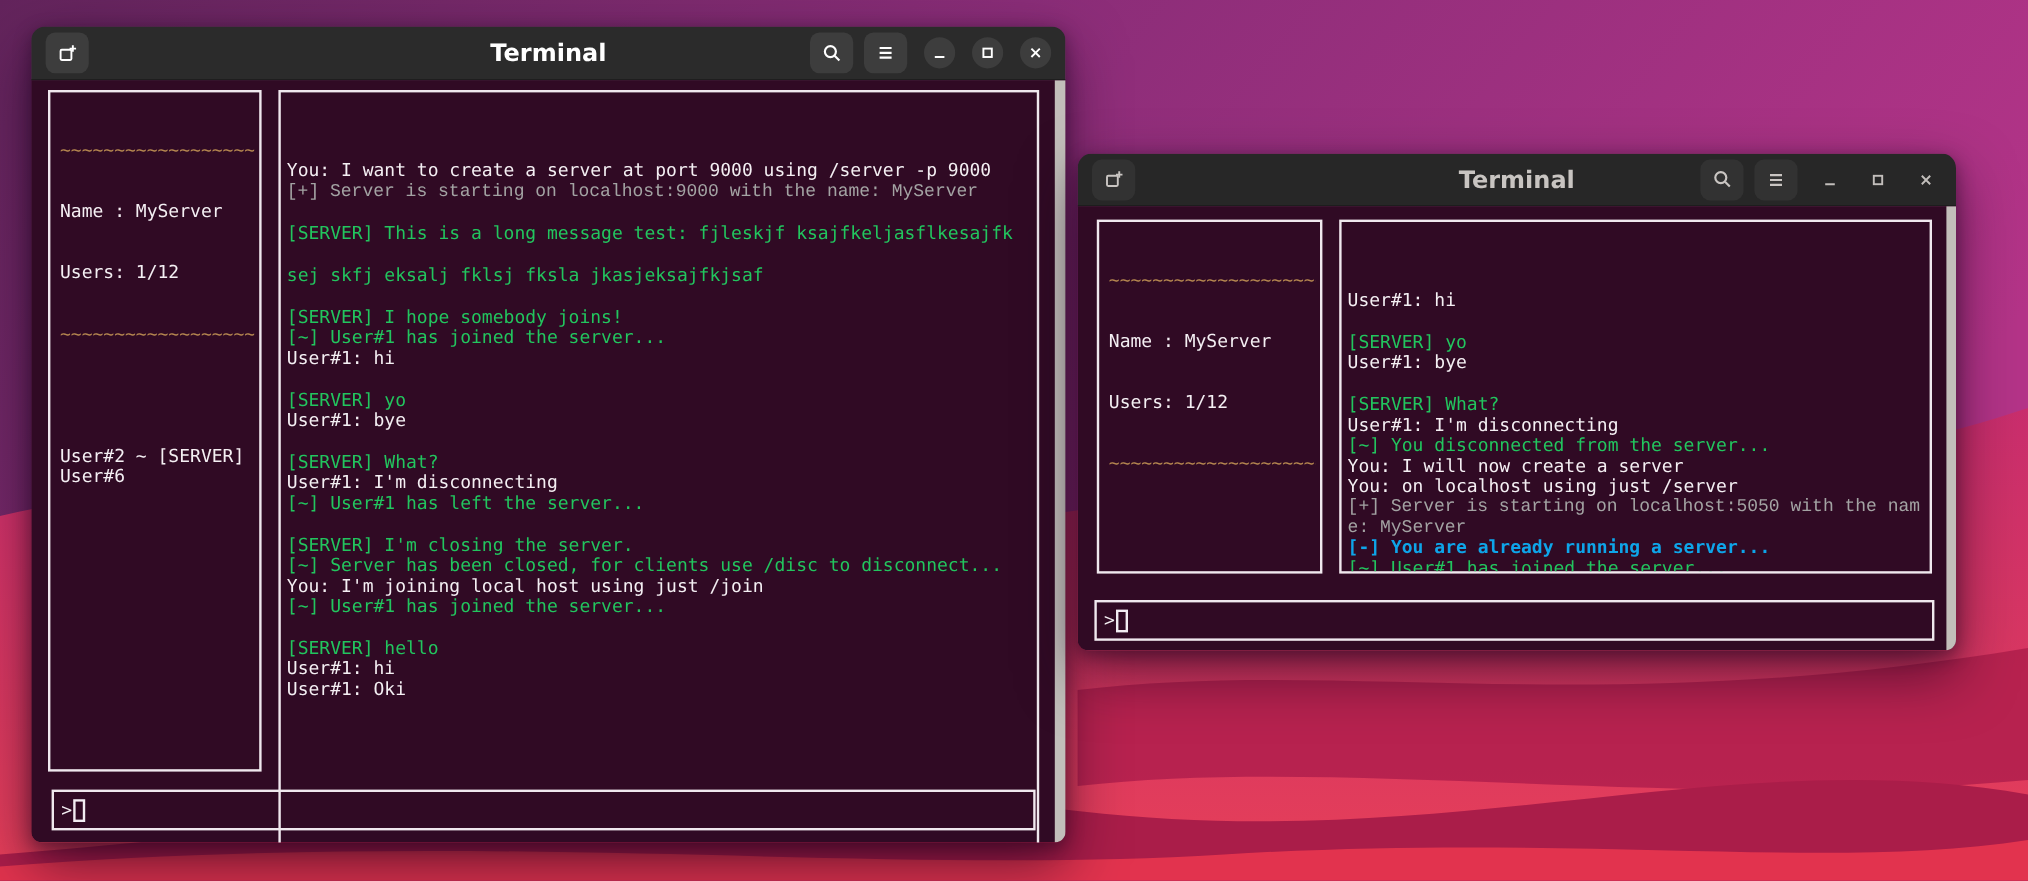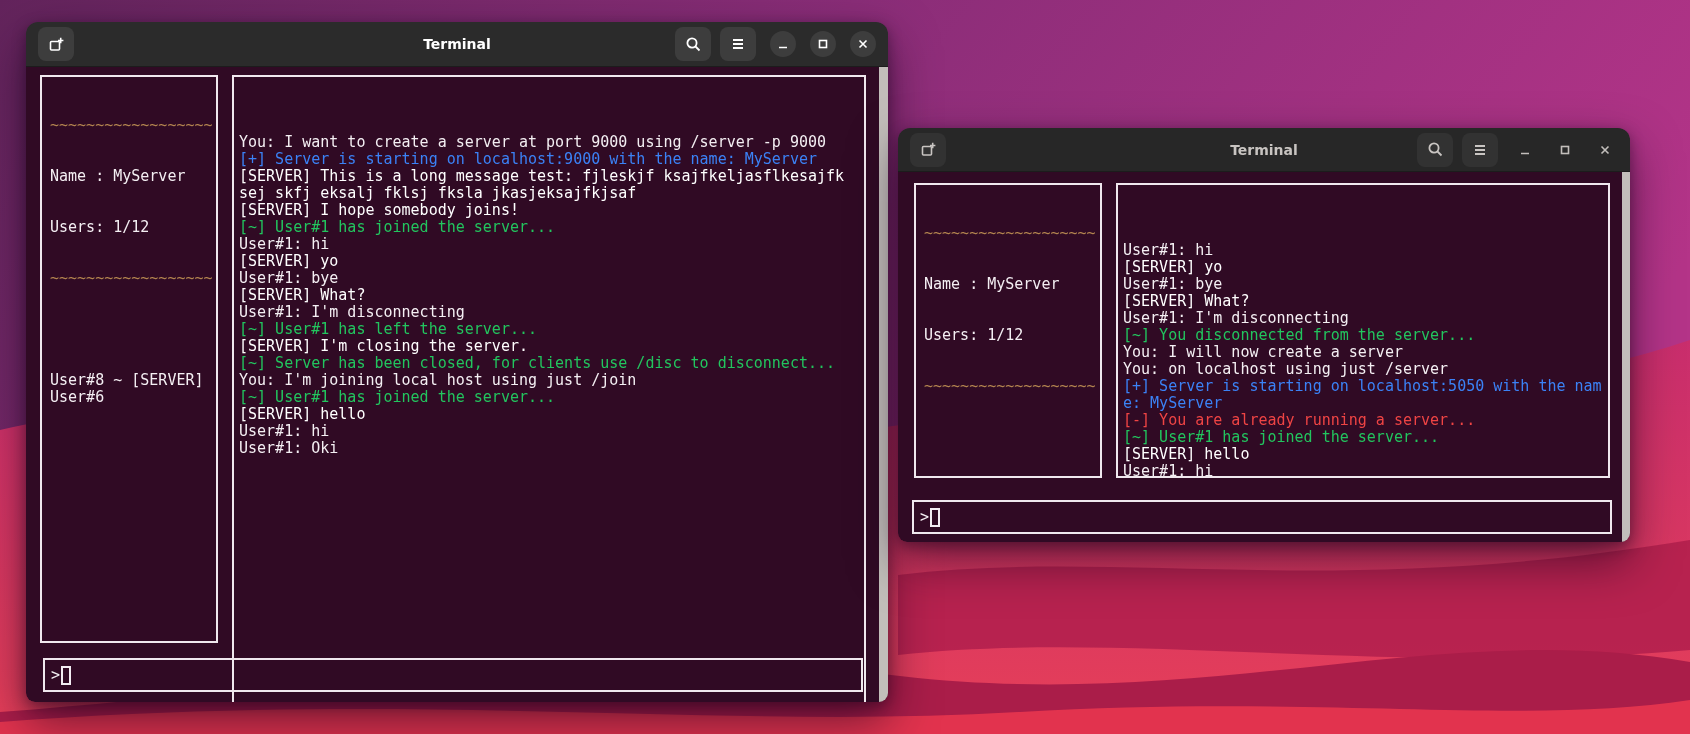--- a/index.html
+++ b/index.html
@@ -13,21 +13,21 @@
   
   .win { position:absolute; border-radius:12px 12px 9px 9px; overflow:hidden;
          box-shadow:0 20px 48px rgba(20,0,25,.55), 0 4px 14px rgba(20,0,25,.4); z-index:2; }
   .win-left  { left:26px;  top:22px;  width:862px; height:680px; }
   .win-right { left:898px; top:128px; width:732px; height:414px; }
 
   .titlebar { position:relative; height:45px; background:#2b2b2b; display:flex; align-items:center;
               padding:0 12px; border-bottom:1px solid #1c1c1c; }
   .win-right .titlebar { height:44px; background:#272727; }
   .title { position:absolute; left:0; right:0; text-align:center; font-weight:bold;
-           font-size:14px; color:#ffffff; pointer-events:none; }
+           font-size:20px; color:#ffffff; pointer-events:none; }
   .unfocused .title { color:#c8c4c1; }
 
   .hbtn { width:36px; height:34px; border-radius:8px; background:#3d3d3d;
           display:flex; align-items:center; justify-content:center; color:#ffffff; }
   .unfocused .hbtn { background:#323232; color:#c9c5c2; }
   .tb-right { margin-left:auto; display:flex; align-items:center; gap:9px; }
   .winctl { width:26px; height:26px; border-radius:50%; background:#3d3d3d;
             display:flex; align-items:center; justify-content:center; color:#ffffff; margin-left:5px; }
   .unfocused .winctl { background:transparent; color:#c2bebb; }
   .icon svg { display:block; }
@@ -50,24 +50,24 @@
   .win-left .chatpane  { left:206px; top:8px;   width:634px; height:672px; padding:6px 4px 0 5px; }
   .win-left .inputbox  { left:17px;  top:591px; width:820px; height:34px; }
   
   .win-right .sidebar  { left:16px;  top:11px;  width:188px; height:295px; padding:6px 4px 0 8px; }
   .win-right .chatpane { left:218px; top:11px;  width:494px; height:295px; padding:6px 4px 0 5px; }
   .win-right .inputbox { left:14px;  top:328px; width:700px; height:34px; }
 
   .tui-line { height:17px; overflow:hidden; }
   .divider { color:#b3854f; }
   .msg-user    { color:#f4eff3; }
-  .msg-server  { color:#ffffff; }
+  .msg-server  { color:#22c55e;margin-top:18px; }
   .msg-system  { color:#22c55e; }
-  .msg-success { color:#3b82f6; }
-  .msg-error   { color:#ef4444; }
+  .msg-success { color:#a3a3a3;font-family:Liberation Mono, monospace; }
+  .msg-error   { color:#0ea5e9;font-weight:bold; }
 
   .inputbox { border:2px solid #f0e8ee; display:flex; align-items:center; padding-left:6px; }
   .prompt { font-family:"DejaVu Sans Mono", monospace; font-size:15px; color:#f4eff3; }
   .cursor { display:inline-block; width:10px; height:19px; border:2px solid #f2ecf2;
             background:transparent; margin-left:1px; }
 </style>
 </head>
 <body>
 
 <div class="wallpaper">
@@ -143,21 +143,21 @@
   </div>
 
   <div class="term">
     <div class="tui panel sidebar">
       <div class="tui-line divider">~~~~~~~~~~~~~~~~~~~~~~</div>
       <div class="tui-line">Name : MyServer</div>
       <div class="tui-line">Users: 1/12</div>
       <div class="tui-line divider">~~~~~~~~~~~~~~~~~~~~~~</div>
       <div>
         
-      <div class="tui-line">User#8 ~ [SERVER]</div><div class="tui-line">User#6</div></div>
+      <div class="tui-line">User#2 ~ [SERVER]</div><div class="tui-line">User#6</div></div>
     </div>
 
     <div class="tui panel chatpane">
       
     <div class="tui-line msg-user">You: I want to create a server at port 9000 using /server -p 9000</div><div class="tui-line msg-success">[+] Server is starting on localhost:9000 with the name: MyServer</div><div class="tui-line msg-server">[SERVER] This is a long message test: fjleskjf ksajfkeljasflkesajfk</div><div class="tui-line msg-server">sej skfj eksalj fklsj fksla jkasjeksajfkjsaf</div><div class="tui-line msg-server">[SERVER] I hope somebody joins!</div><div class="tui-line msg-system">[~] User#1 has joined the server...</div><div class="tui-line msg-user">User#1: hi</div><div class="tui-line msg-server">[SERVER] yo</div><div class="tui-line msg-user">User#1: bye</div><div class="tui-line msg-server">[SERVER] What?</div><div class="tui-line msg-user">User#1: I'm disconnecting</div><div class="tui-line msg-system">[~] User#1 has left the server...</div><div class="tui-line msg-server">[SERVER] I'm closing the server.</div><div class="tui-line msg-system">[~] Server has been closed, for clients use /disc to disconnect...</div><div class="tui-line msg-user">You: I'm joining local host using just /join</div><div class="tui-line msg-system">[~] User#1 has joined the server...</div><div class="tui-line msg-server">[SERVER] hello</div><div class="tui-line msg-user">User#1: hi</div><div class="tui-line msg-user">User#1: Oki</div></div>
 
     <div class="tui inputbox">
       <span class="prompt">&gt;</span>
       <span class="cursor"></span>
     </div>

